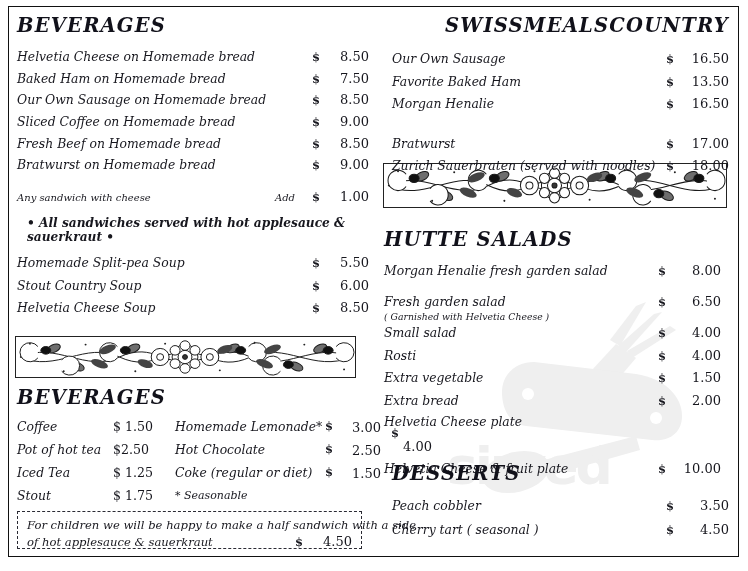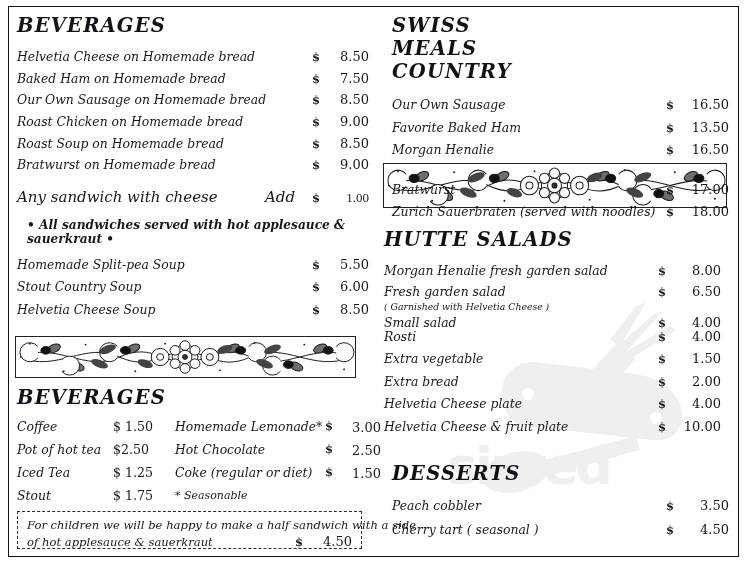--- a/index.html
+++ b/index.html
@@ -17,32 +17,32 @@
            font-weight:700;font-size:52px;letter-spacing:-3px;color:#efefef;
            line-height:1;z-index:0;pointer-events:none;}
 
   .col{position:absolute;top:0;z-index:2;}
   #colL{left:8px;width:370px;}
   #colR{left:380px;width:359px;}
 
   
   .hd{font-family:"DejaVu Serif",serif;font-weight:700;font-style:italic;
       font-size:19.5px;letter-spacing:1.2px;color:#11111a;white-space:nowrap;}
-  .hd-row{display:flex;justify-content:flex-end;flex-direction:column;}
+  .hd-row{display:flex;justify-content:flex-end;}
 
   
   .row{display:flex;align-items:baseline;font-style:italic;font-size:12.4px;
        line-height:1;white-space:nowrap;}
   .nm{flex:0 0 auto;}
   .sp{flex:1 1 auto;}
   .cur{flex:0 0 auto;font-weight:700;font-style:normal;font-size:11.5px;
        text-align:center;}
   .pr{flex:0 0 auto;font-style:normal;font-size:13px;text-align:right;}
 
-  .addlbl{font-size:15px;}
+  .addlbl{font-size:10px;}
   .note{font-style:italic;font-size:12.2px;font-weight:600;}
   .sub{font-style:italic;font-size:9.3px;}
 
   
   .bev{display:flex;font-style:italic;font-size:12.4px;line-height:1;white-space:nowrap;}
   .bev .b1{flex:0 0 96px;}
   .bev .b2{flex:0 0 62px;font-style:normal;font-size:12.6px;}
   .bev .b3{flex:0 0 150px;}
   .bev .b4{flex:0 0 16px;font-weight:700;font-style:normal;font-size:11.5px;}
   .bev .b5{flex:0 0 auto;font-style:normal;font-size:13px;text-align:right;width:40px;}
@@ -240,45 +240,45 @@
         <span class="cur" style="width:22px;">$</span>
         <span class="pr" style="width:42px;">7.50</span>
       </div>
       <div class="row" style="margin-bottom:8.2px;">
         <span class="nm">Our Own Sausage on Homemade bread</span>
         <span class="sp"></span>
         <span class="cur" style="width:22px;">$</span>
         <span class="pr" style="width:42px;">8.50</span>
       </div>
       <div class="row" style="margin-bottom:8.2px;">
-        <span class="nm">Roast Chicken on Homemade bread</span>
+        <span class="nm">Sliced Coffee on Homemade bread</span>
         <span class="sp"></span>
         <span class="cur" style="width:22px;">$</span>
         <span class="pr" style="width:42px;">9.00</span>
       </div>
       <div class="row" style="margin-bottom:8.2px;">
-        <span class="nm">Roast Soup on Homemade bread</span>
+        <span class="nm">Fresh Beef on Homemade bread</span>
         <span class="sp"></span>
         <span class="cur" style="width:22px;">$</span>
         <span class="pr" style="width:42px;">8.50</span>
       </div>
       <div class="row">
         <span class="nm">Bratwurst on Homemade bread</span>
         <span class="sp"></span>
         <span class="cur" style="width:22px;">$</span>
         <span class="pr" style="width:42px;">9.00</span>
       </div>
     </div>
 
     <div class="row" style="margin-top:18px;">
       <span class="nm addlbl">Any sandwich with cheese</span>
       <span class="sp"></span>
       <span class="nm addlbl" style="margin-right:10px;">Add</span>
       <span class="cur" style="width:22px;">$</span>
-      <span class="pr" style="width:42px;font-family:Liberation Serif, serif;">1.00</span>
+      <span class="pr" style="width:42px;">1.00</span>
     </div>
 
     <div class="note" style="margin-top:13px;margin-left:10px;">• All sandwiches served with hot applesauce &amp; sauerkraut •</div>
 
 
     <div style="margin-top:12px;">
       <div class="row" style="margin-bottom:9px;">
         <span class="nm">Homemade Split-pea Soup</span>
         <span class="sp"></span>
         <span class="cur" style="width:22px;">$</span>
@@ -385,34 +385,34 @@
         <span class="cur" style="width:22px;">$</span>
         <span class="pr" style="width:48px;">18.00</span>
       </div>
     </div>
   </div>
 
   <div style="position:absolute;left:4px;top:228px;width:337px;">
     <div class="hd">HUTTE  SALADS</div>
 
     <div style="margin-top:13px;">
-      <div class="row" style="margin-bottom:7px;">
+      <div class="row" style="margin-bottom:17px;">
         <span class="nm">Morgan Henalie fresh garden salad</span>
         <span class="sp"></span>
         <span class="cur" style="width:22px;">$</span>
         <span class="pr" style="width:48px;">8.00</span>
       </div>
       <div class="row" style="margin-bottom:3px;">
         <span class="nm">Fresh garden salad</span>
         <span class="sp"></span>
         <span class="cur" style="width:22px;">$</span>
         <span class="pr" style="width:48px;">6.50</span>
       </div>
       <div class="sub" style="margin-bottom:4px;">( Garnished with Helvetia Cheese )</div>
-      <div class="row" style="">
+      <div class="row" style="margin-bottom:9px;">
         <span class="nm">Small salad</span>
         <span class="sp"></span>
         <span class="cur" style="width:22px;">$</span>
         <span class="pr" style="width:48px;">4.00</span>
       </div>
       <div class="row" style="margin-bottom:9px;">
         <span class="nm">Rosti</span>
         <span class="sp"></span>
         <span class="cur" style="width:22px;">$</span>
         <span class="pr" style="width:48px;">4.00</span>
@@ -422,21 +422,21 @@
         <span class="sp"></span>
         <span class="cur" style="width:22px;">$</span>
         <span class="pr" style="width:48px;">1.50</span>
       </div>
       <div class="row" style="margin-bottom:9px;">
         <span class="nm">Extra bread</span>
         <span class="sp"></span>
         <span class="cur" style="width:22px;">$</span>
         <span class="pr" style="width:48px;">2.00</span>
       </div>
-      <div class="row" style="margin-bottom:9px;">
+      <div class="row" style="margin-bottom:9px;flex-direction:column;">
         <span class="nm">Helvetia Cheese plate</span>
         <span class="sp"></span>
         <span class="cur" style="width:22px;">$</span>
         <span class="pr" style="width:48px;">4.00</span>
       </div>
       <div class="row">
         <span class="nm">Helvetia Cheese &amp; fruit plate</span>
         <span class="sp"></span>
         <span class="cur" style="width:22px;">$</span>
         <span class="pr" style="width:48px;">10.00</span>

